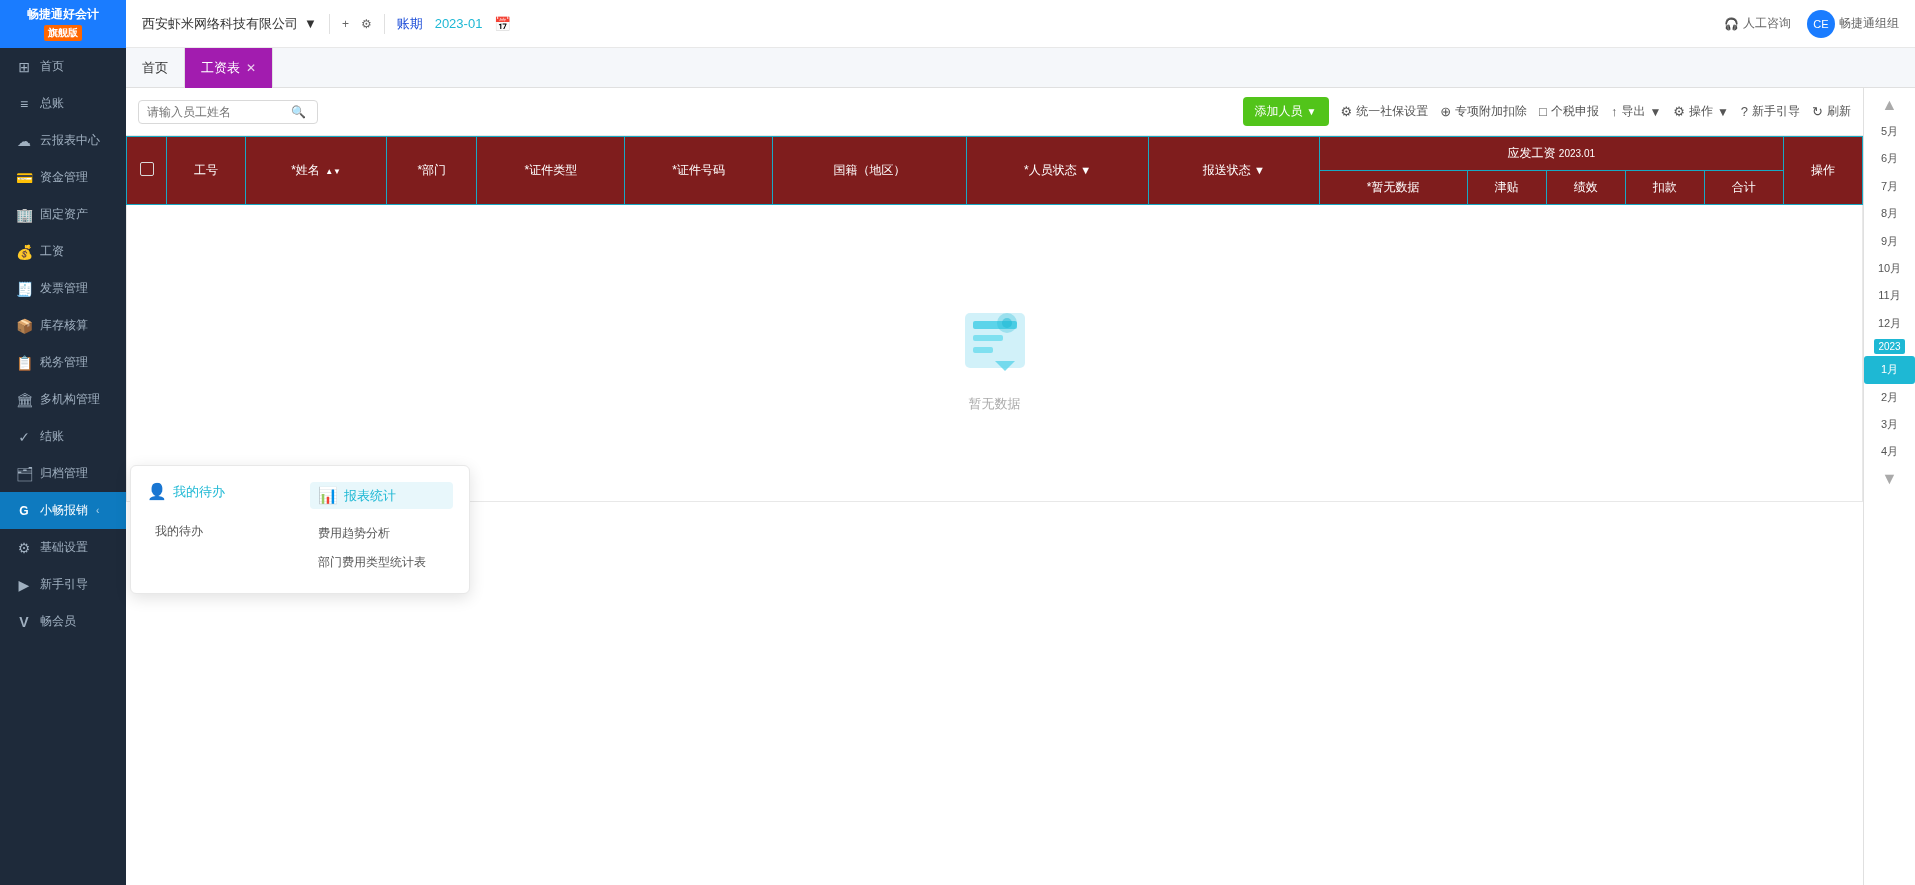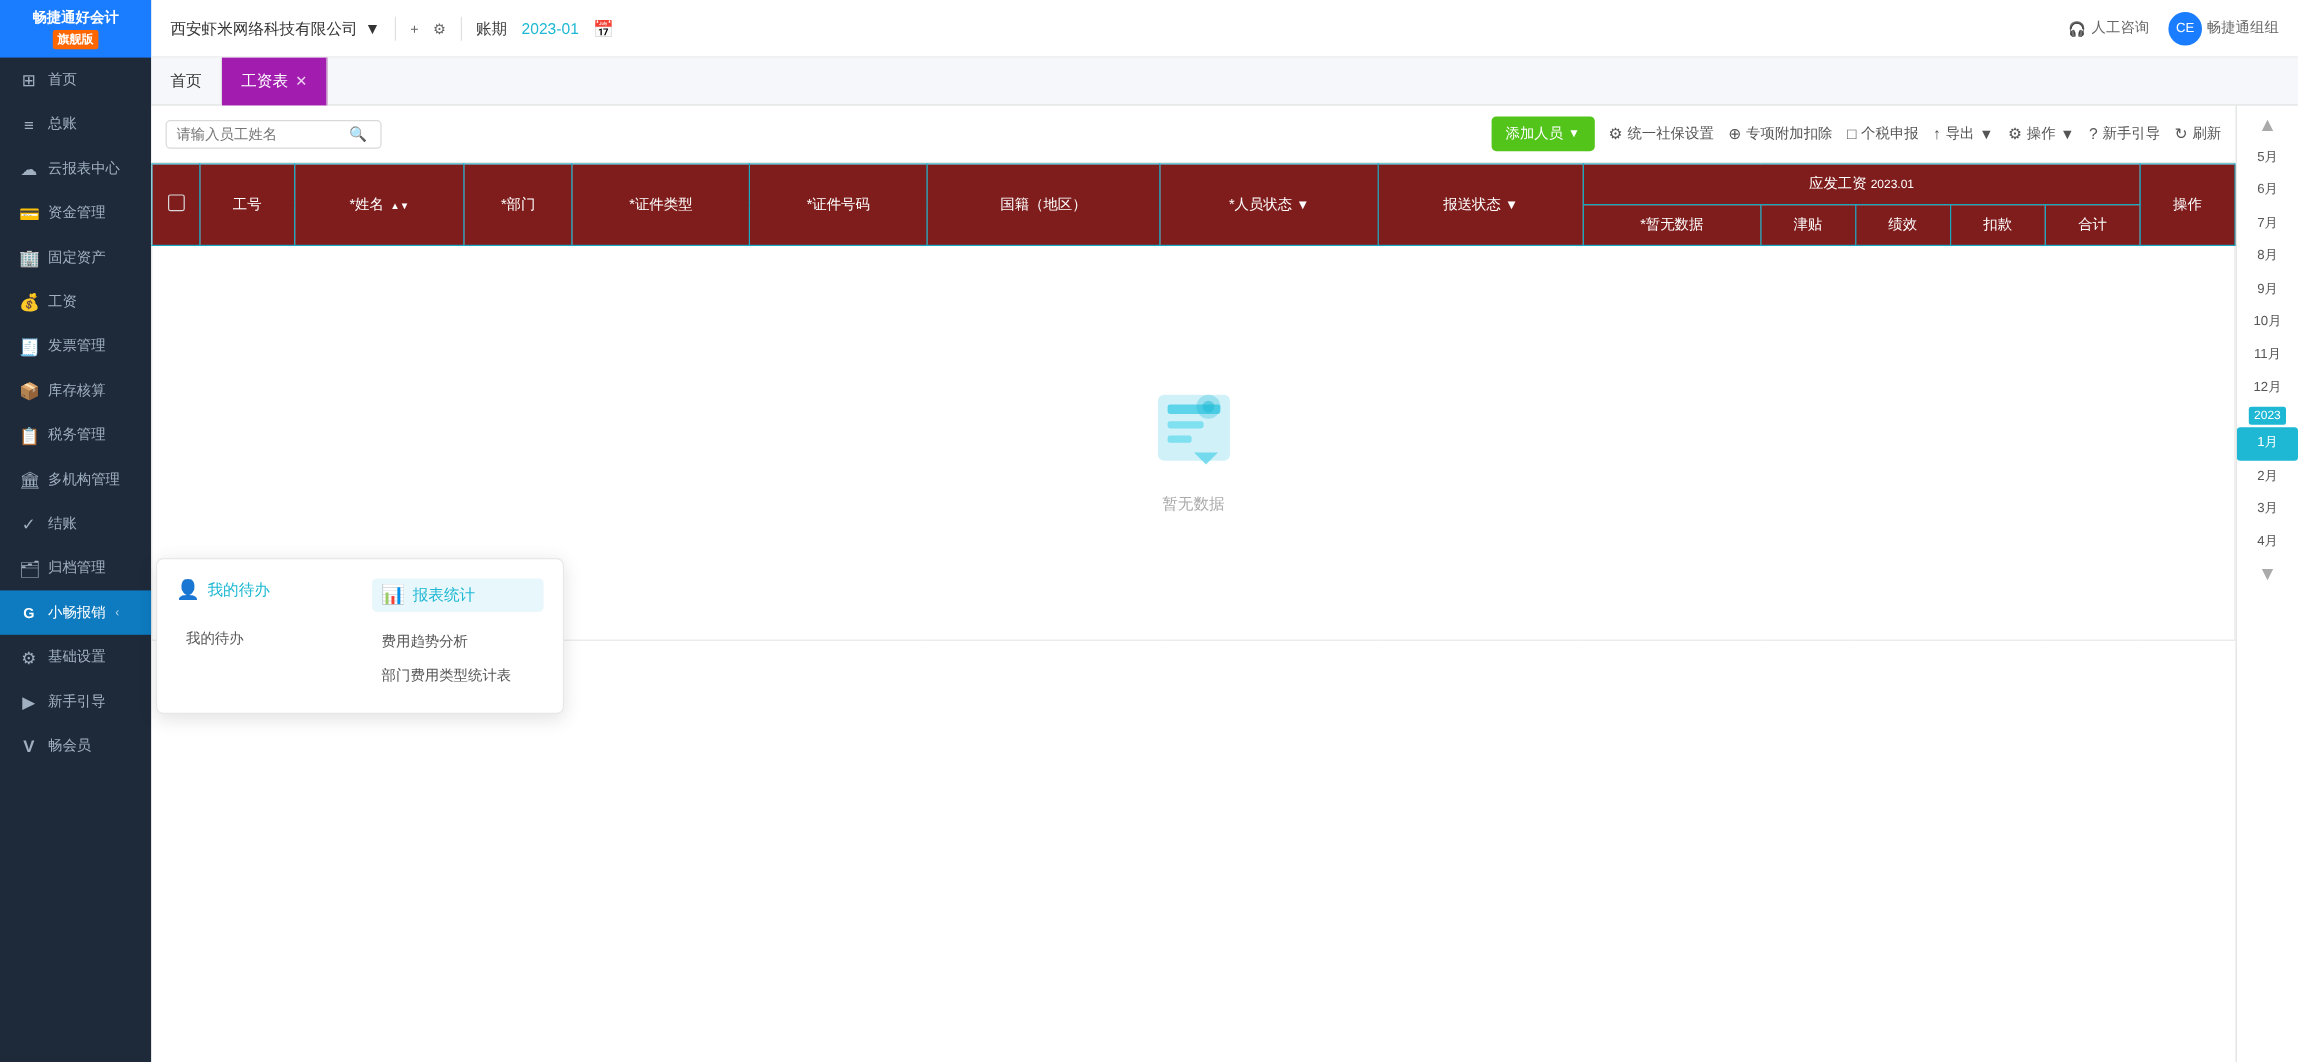--- a/index.html
+++ b/index.html
@@ -62,21 +62,21 @@
       color: #333;
       font-size: 13px;
       font-weight: 500;
       display: flex;
       align-items: center;
       gap: 6px;
       cursor: pointer;
     }
     .topbar-divider { width: 1px; height: 20px; background: #e0e0e0; }
     .topbar-action { color: #666; font-size: 12px; cursor: pointer; display: flex; align-items: center; gap: 4px; }
-    .period-label { color: #404040; font-size: 13px; font-weight: 500; }
+    .period-label { color: #1d4ed8; font-size: 13px; font-weight: 500; }
     .topbar-right { margin-left: auto; display: flex; align-items: center; gap: 16px; }
     .topbar-right-item { color: #666; font-size: 12px; cursor: pointer; display: flex; align-items: center; gap: 4px; }
     .avatar { width: 28px; height: 28px; border-radius: 50%; background: #1a7cff; display: flex; align-items: center; justify-content: center; color: white; font-size: 11px; }
 
     
     .tab-bar {
       height: 40px;
       background: #f5f7fa;
       display: flex;
       align-items: center;
@@ -177,21 +177,21 @@
       color: white;
       font-weight: normal;
       font-size: 12px;
       padding: 8px 4px;
       text-align: center;
       border: 1px solid #17a9c4;
       white-space: nowrap;
     }
     .th-checkbox { width: 40px; }
     .salary-table tbody tr td {
-      padding: 24px 6px;
+      padding: 8px 6px;
       font-size: 12px;
       text-align: center;
       border: 1px solid #e8e8e8;
       color: #333;
     }
     .empty-state {
       display: flex;
       flex-direction: column;
       align-items: center;
       justify-content: center;

